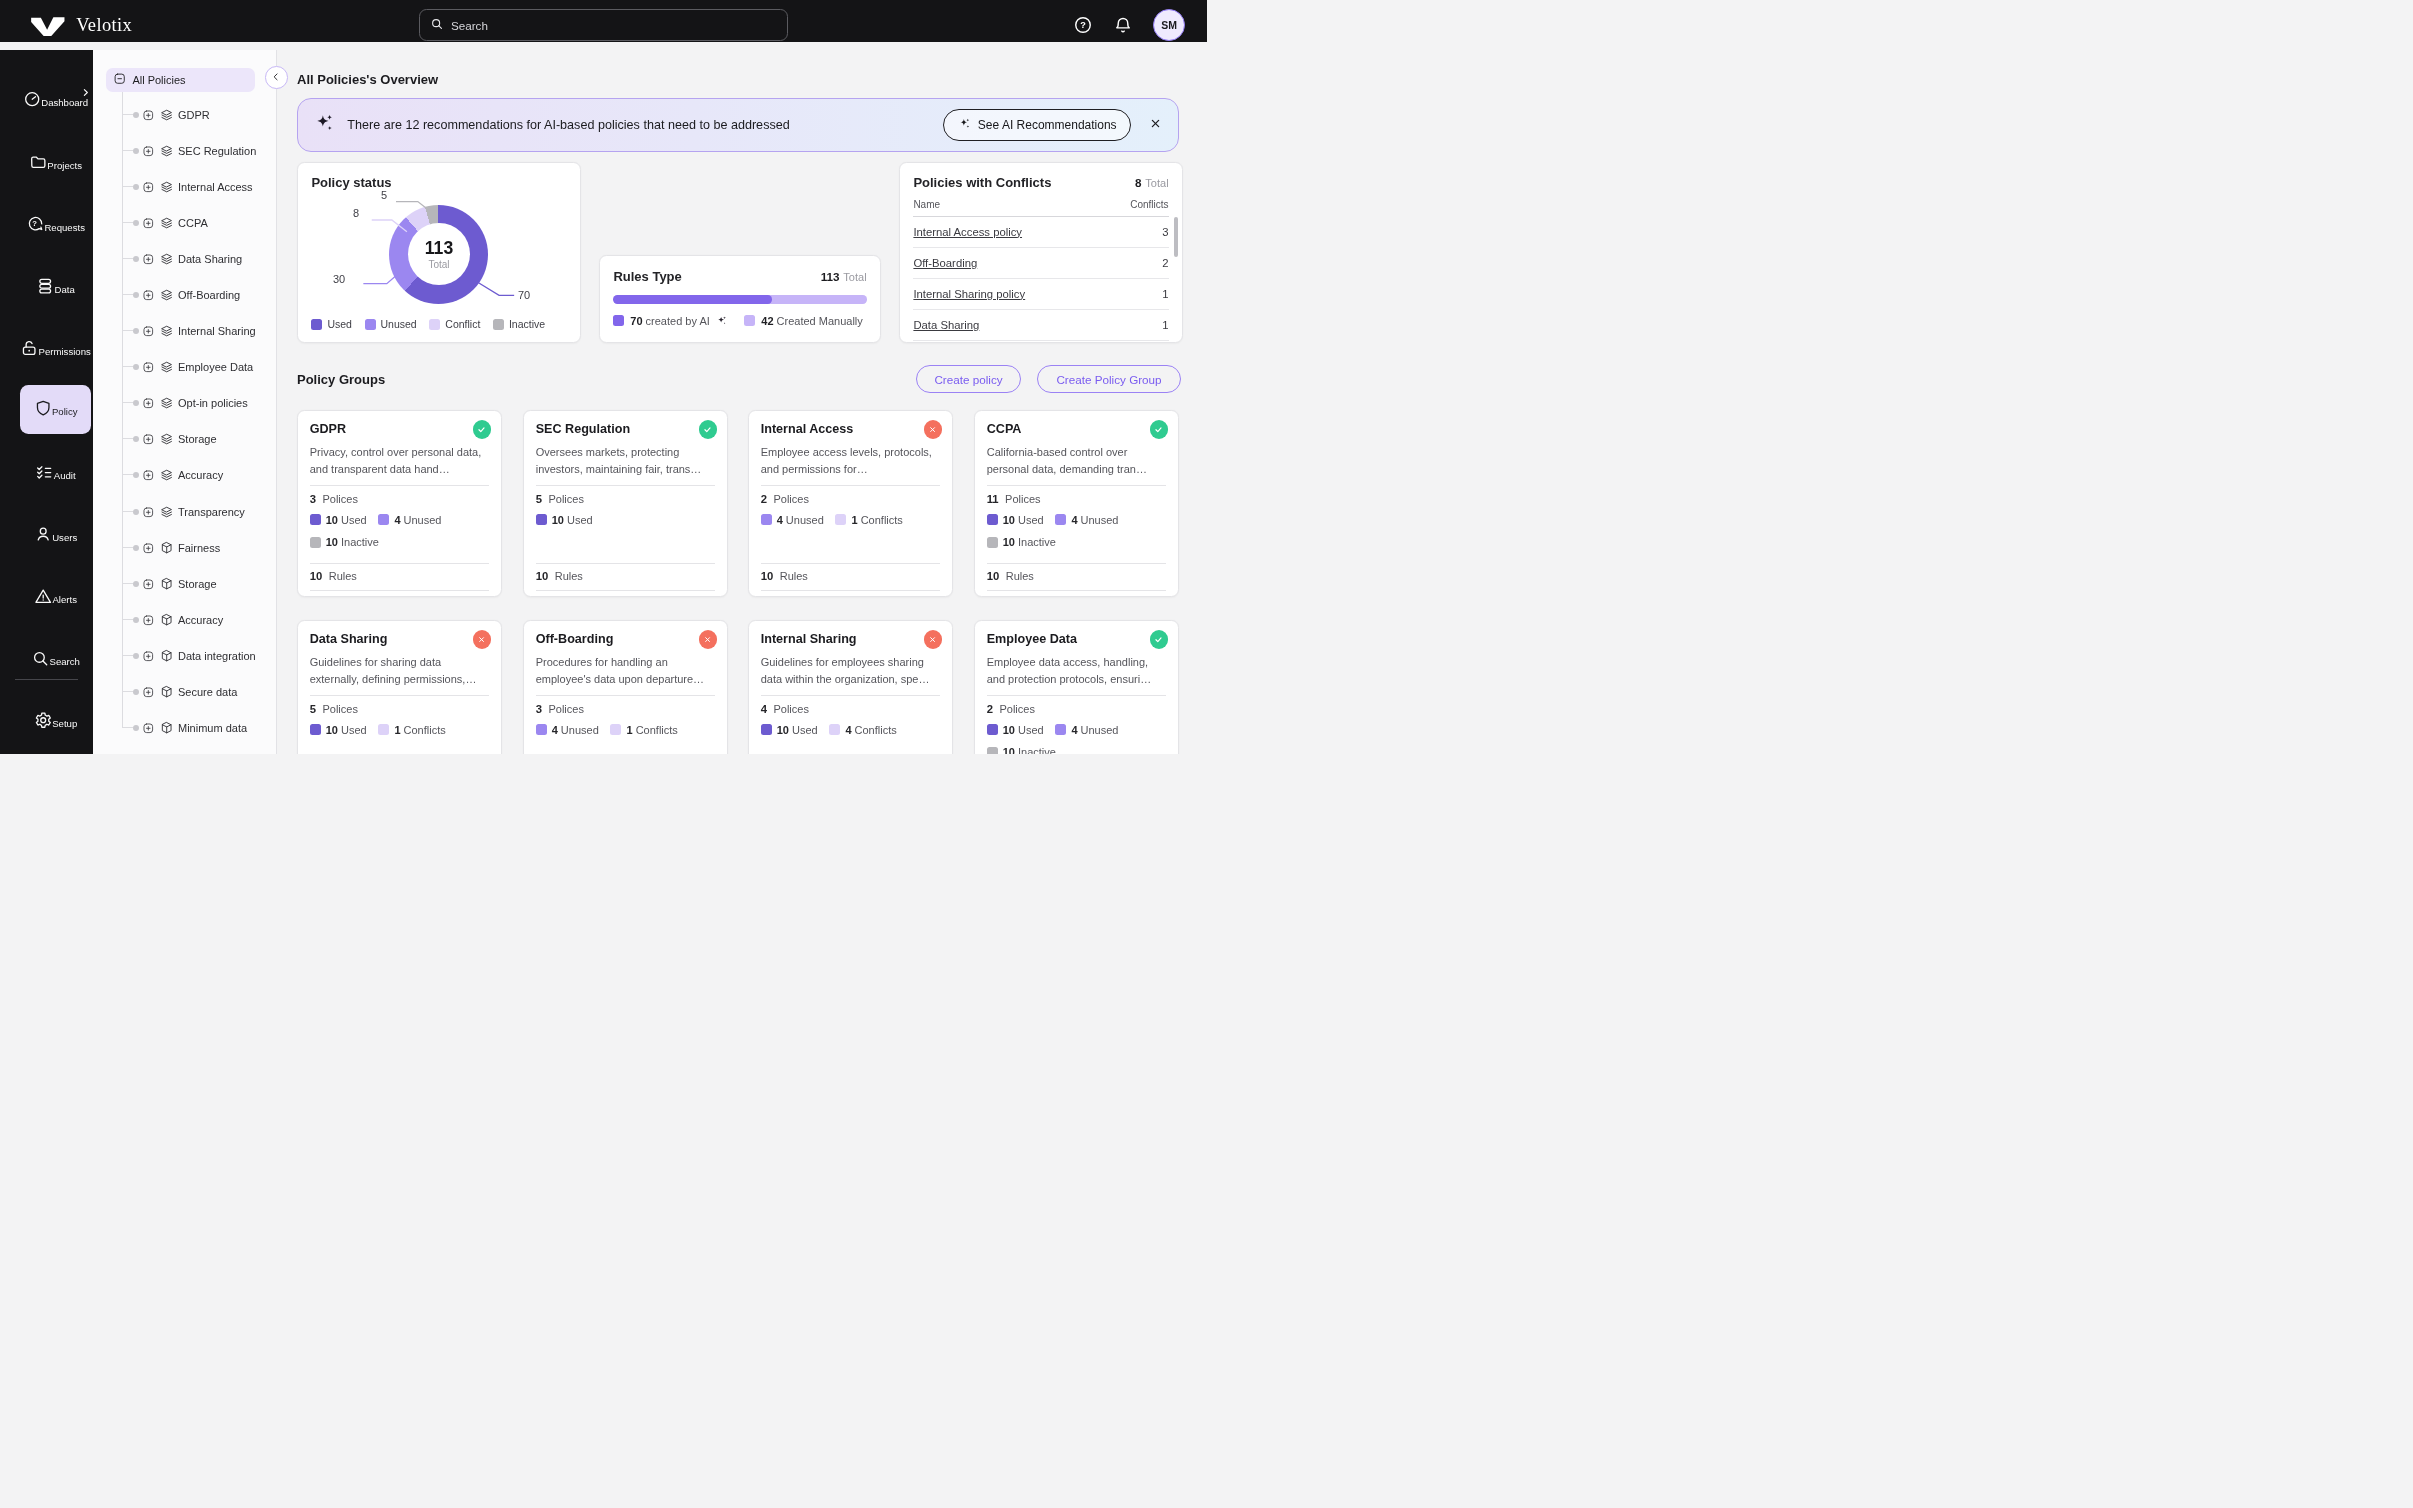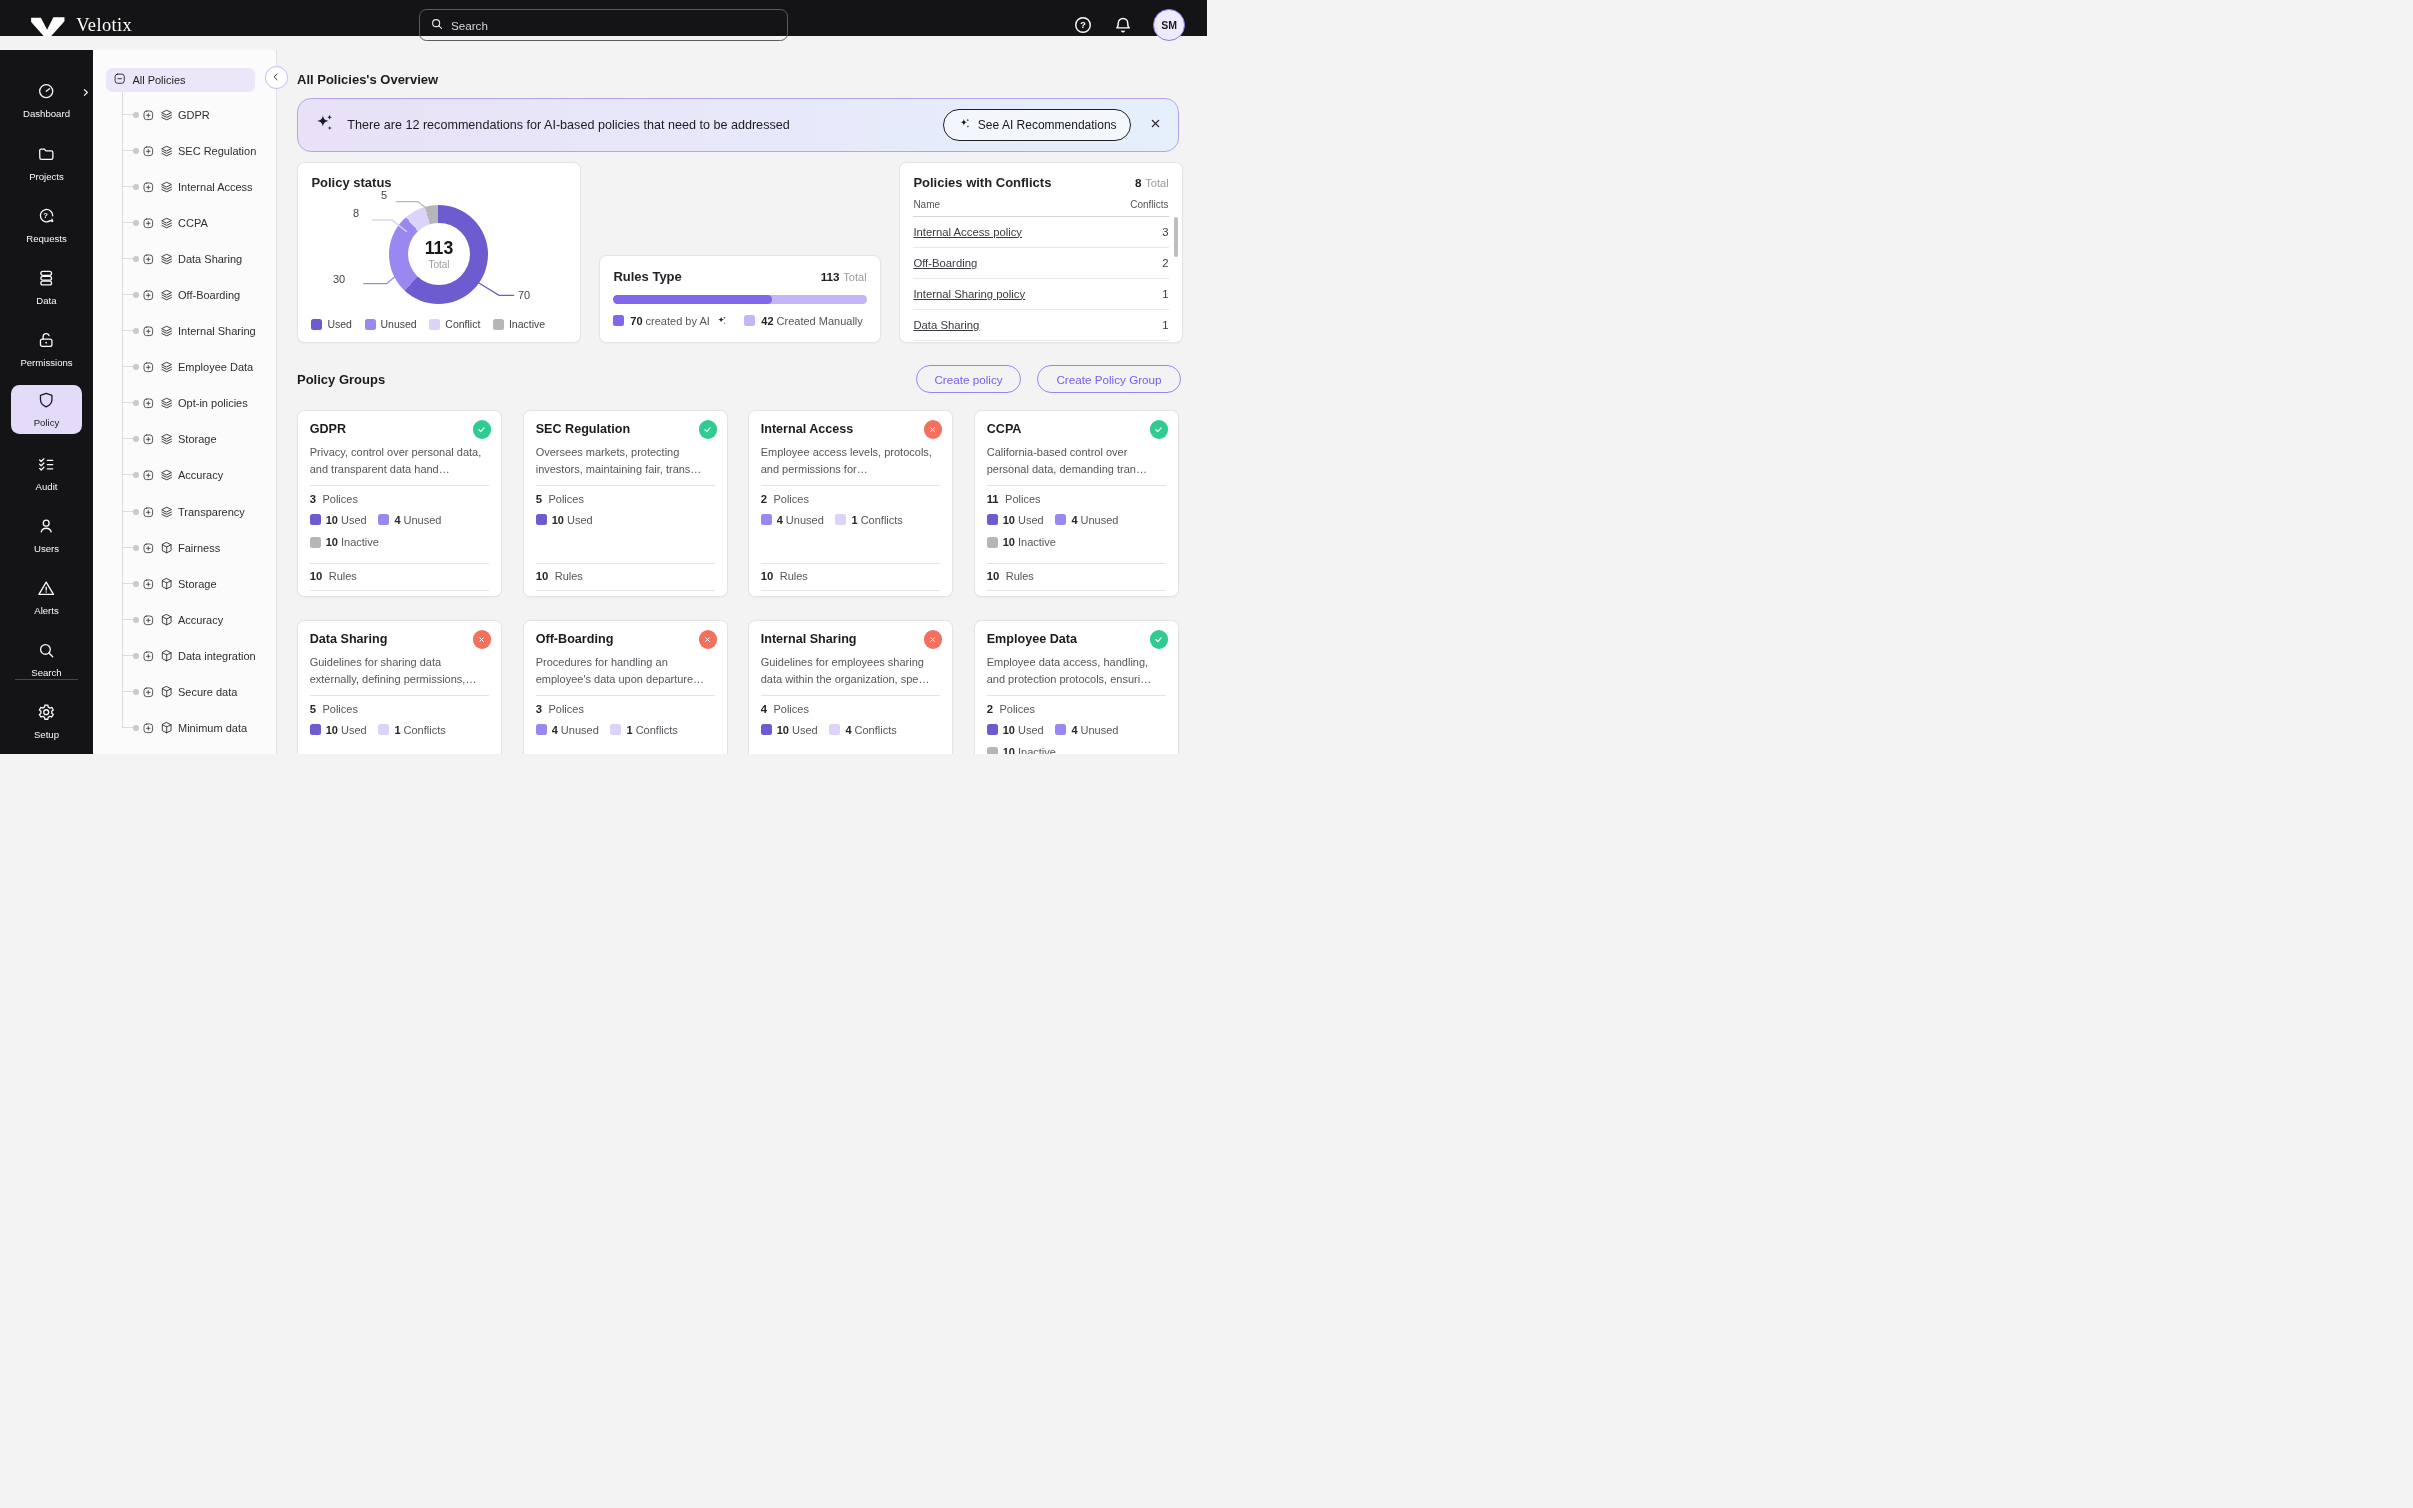--- a/index.html
+++ b/index.html
@@ -1,37 +1,37 @@
 <!DOCTYPE html>
 <html style="font-size:13.4px"><head>
 <meta charset="utf-8">
 <style>
   * { margin:0; padding:0; box-sizing:border-box; }
   html,body { width:1207px; height:754px; overflow:hidden; background:#f3f3f4;
     font-family:"Liberation Sans", sans-serif; }
   #app { position:relative; width:1207px; height:754px; }
 
   
-  .topbar { position:absolute; left:0; top:0; width:1207px; height:36px; background:#141416;
+  .topbar { position:absolute; left:0; top:0; width:1207px; height:42px; background:#141416;
     display:flex; align-items:center; z-index:30; }
   .logo { position:absolute; left:30px; top:0; height:50px; display:flex; align-items:center; gap:9.2px; }
   .logo-text { color:#fff; font-family:"Liberation Serif", serif; font-size:18.4px; letter-spacing:0.4px; }
   .searchbox { position:absolute; left:419px; top:9.2px; width:369px; height:32px; border:0.8px solid #5b5b60;
     border-radius:7.5px; display:flex; align-items:center; padding:0 10px; gap:7.5px; color:#e6e6ea; }
   .searchbox input { background:transparent; border:none; outline:none; color:#e6e6ea; font-size:11.7px; width:100%;
     font-family:"Liberation Sans", sans-serif; }
   .searchbox input::placeholder { color:#d6d6da; }
   .top-right { position:absolute; right:22px; top:0; height:50px; display:flex; align-items:center; gap:20px; color:#fff; }
   .icon-btn { color:#fff; display:flex; align-items:center; cursor:pointer; }
   .avatar { width:32px; height:32px; border-radius:50%; background:#efeafe; border:1.7px solid #8f78f2;
     color:#1b1b1f; font-size:10.5px; font-weight:bold; display:flex; align-items:center; justify-content:center; }
 
   
   .sidebar { position:absolute; left:0; top:50px; width:93px; height:704px; background:#141416; z-index:20; }
-  .side-item { position:absolute; left:11px; width:71px; height:49px; display:flex; flex-direction:column;
+  .side-item { position:absolute; left:20px; width:71px; height:49px; display:flex; flex-direction:row;
     align-items:center; justify-content:center; color:#fafafa; border-radius:8.4px; cursor:pointer; }
   .side-item .lbl { font-size:9.6px; margin-top:4.2px; }
   .side-item.active { background:#e3dbf8; color:#1b1b1f; }
   .side-expand { position:absolute; right:2.5px; color:#fff; }
   .side-divider { position:absolute; left:15px; width:63px; height:0.8px; background:#46464b; }
 
   
   .treepanel { position:absolute; left:93px; top:50px; width:184px; height:704px; background:#fbfbfc;
     border-right:0.8px solid #e2e2e6; z-index:10; }
   .tree-root { position:absolute; left:12.6px; top:17.6px; width:149px; height:24px; background:#ece6fa;

